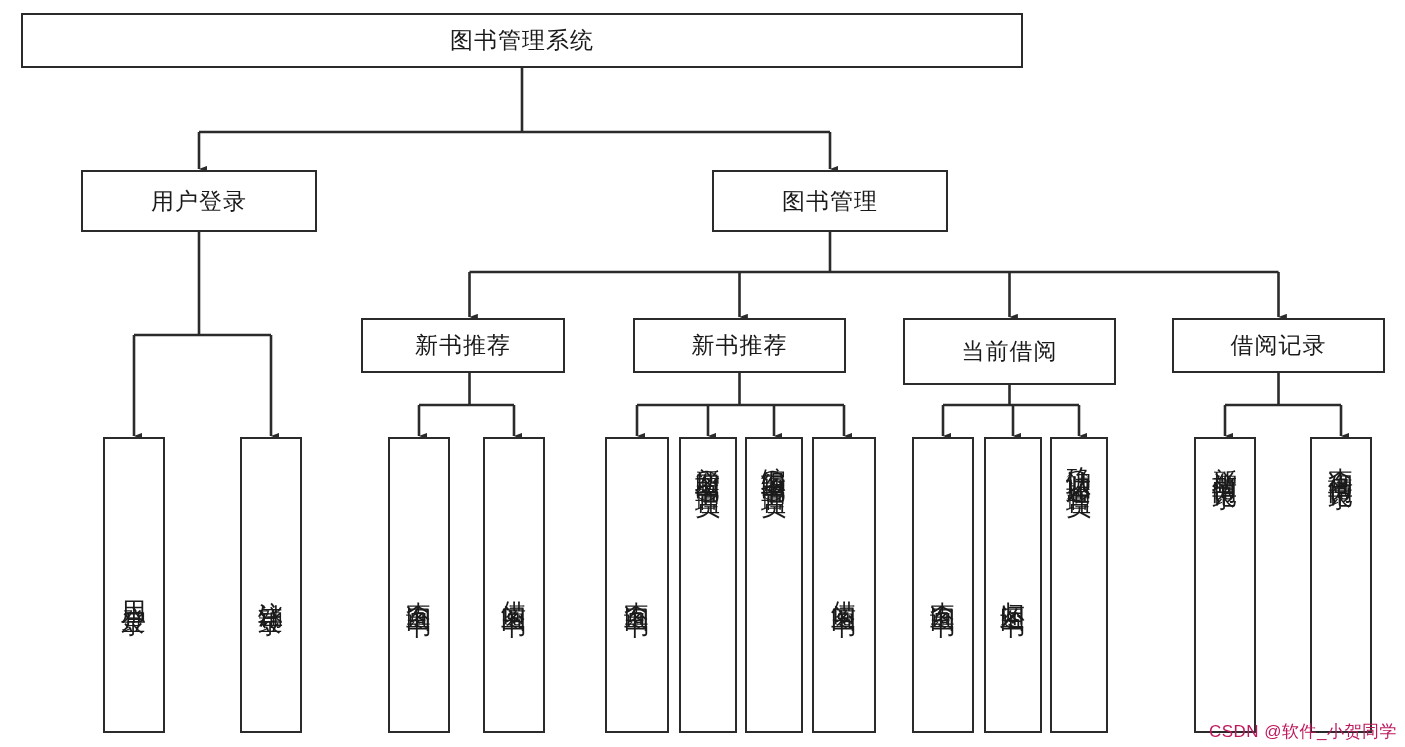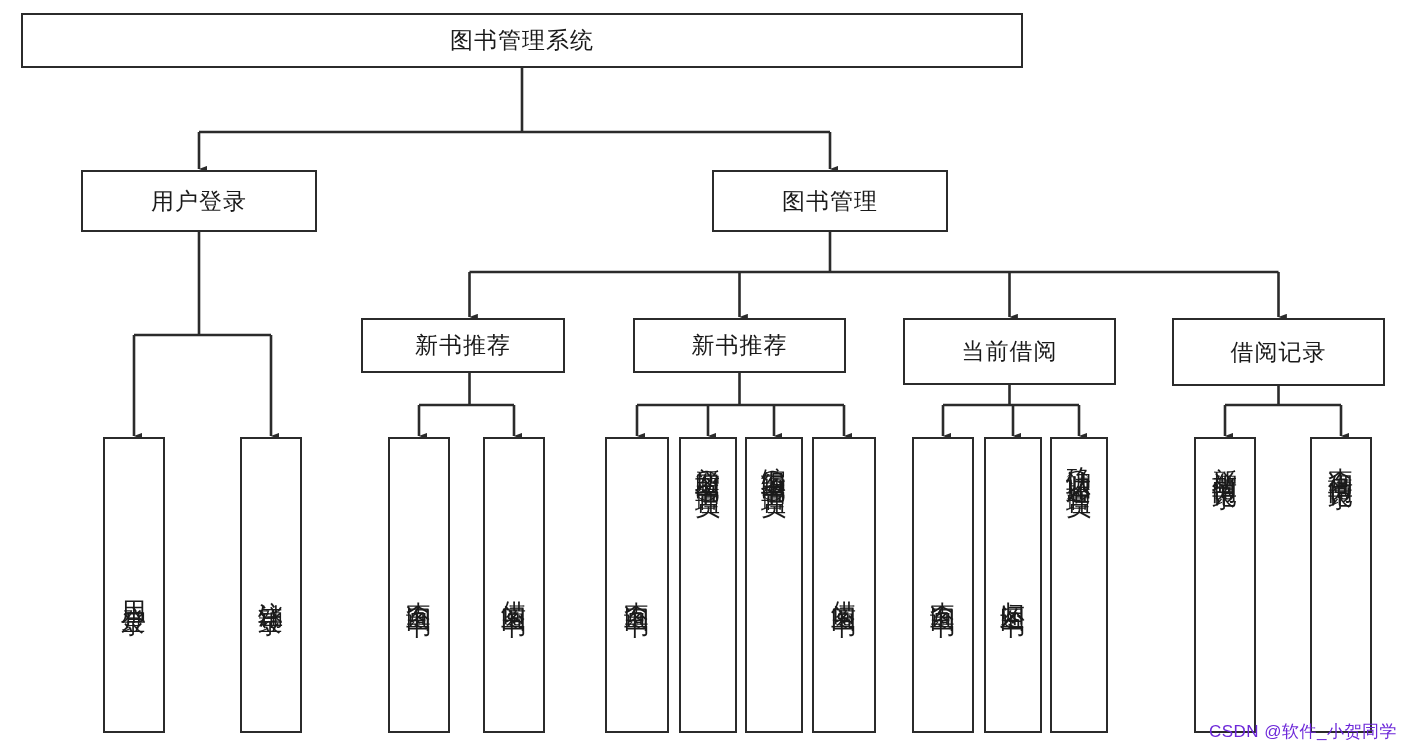--- a/index.html
+++ b/index.html
@@ -61,21 +61,21 @@
     letter-spacing: 4px;
   }
   .node.vert.mid .label {
     align-self: center;
   }
   .watermark {
     position: absolute;
     right: 8px;
     bottom: 4px;
     font-size: 17px;
-    color: #6d28d9;
+    color: #be185d;
     letter-spacing: 0.5px;
     z-index: 5;
     white-space: nowrap;
   }
 </style>
 </head>
 <body>
 
 <div id="canvas">
   <svg id="edges" viewBox="0 0 1405 747">
@@ -130,21 +130,21 @@
       </div>
       <div class="node horiz" style="left: 361px; top: 318px; width: 204px; height: 55px;">
         <span class="label">新书推荐</span>
       </div>
       <div class="node horiz" style="left: 633px; top: 318px; width: 213px; height: 55px;">
         <span class="label">新书推荐</span>
       </div>
       <div class="node horiz" style="left: 903px; top: 318px; width: 213px; height: 67px;">
         <span class="label">当前借阅</span>
       </div>
-      <div class="node horiz" style="left: 1172px; top: 318px; width: 213px; height: 68px;">
+      <div class="node horiz" style="left: 1172px; top: 318px; width: 213px; height: 55px;">
         <span class="label">借阅记录</span>
       </div>
       <div class="node vert mid" style="left: 103px; top: 437px; width: 62px; height: 296px;">
         <span class="label">用户登录</span>
       </div>
       <div class="node vert mid" style="left: 240px; top: 437px; width: 62px; height: 296px;">
         <span class="label">注销登录</span>
       </div>
       <div class="node vert mid" style="left: 388px; top: 437px; width: 62px; height: 296px;">
         <span class="label">查询图书</span>

